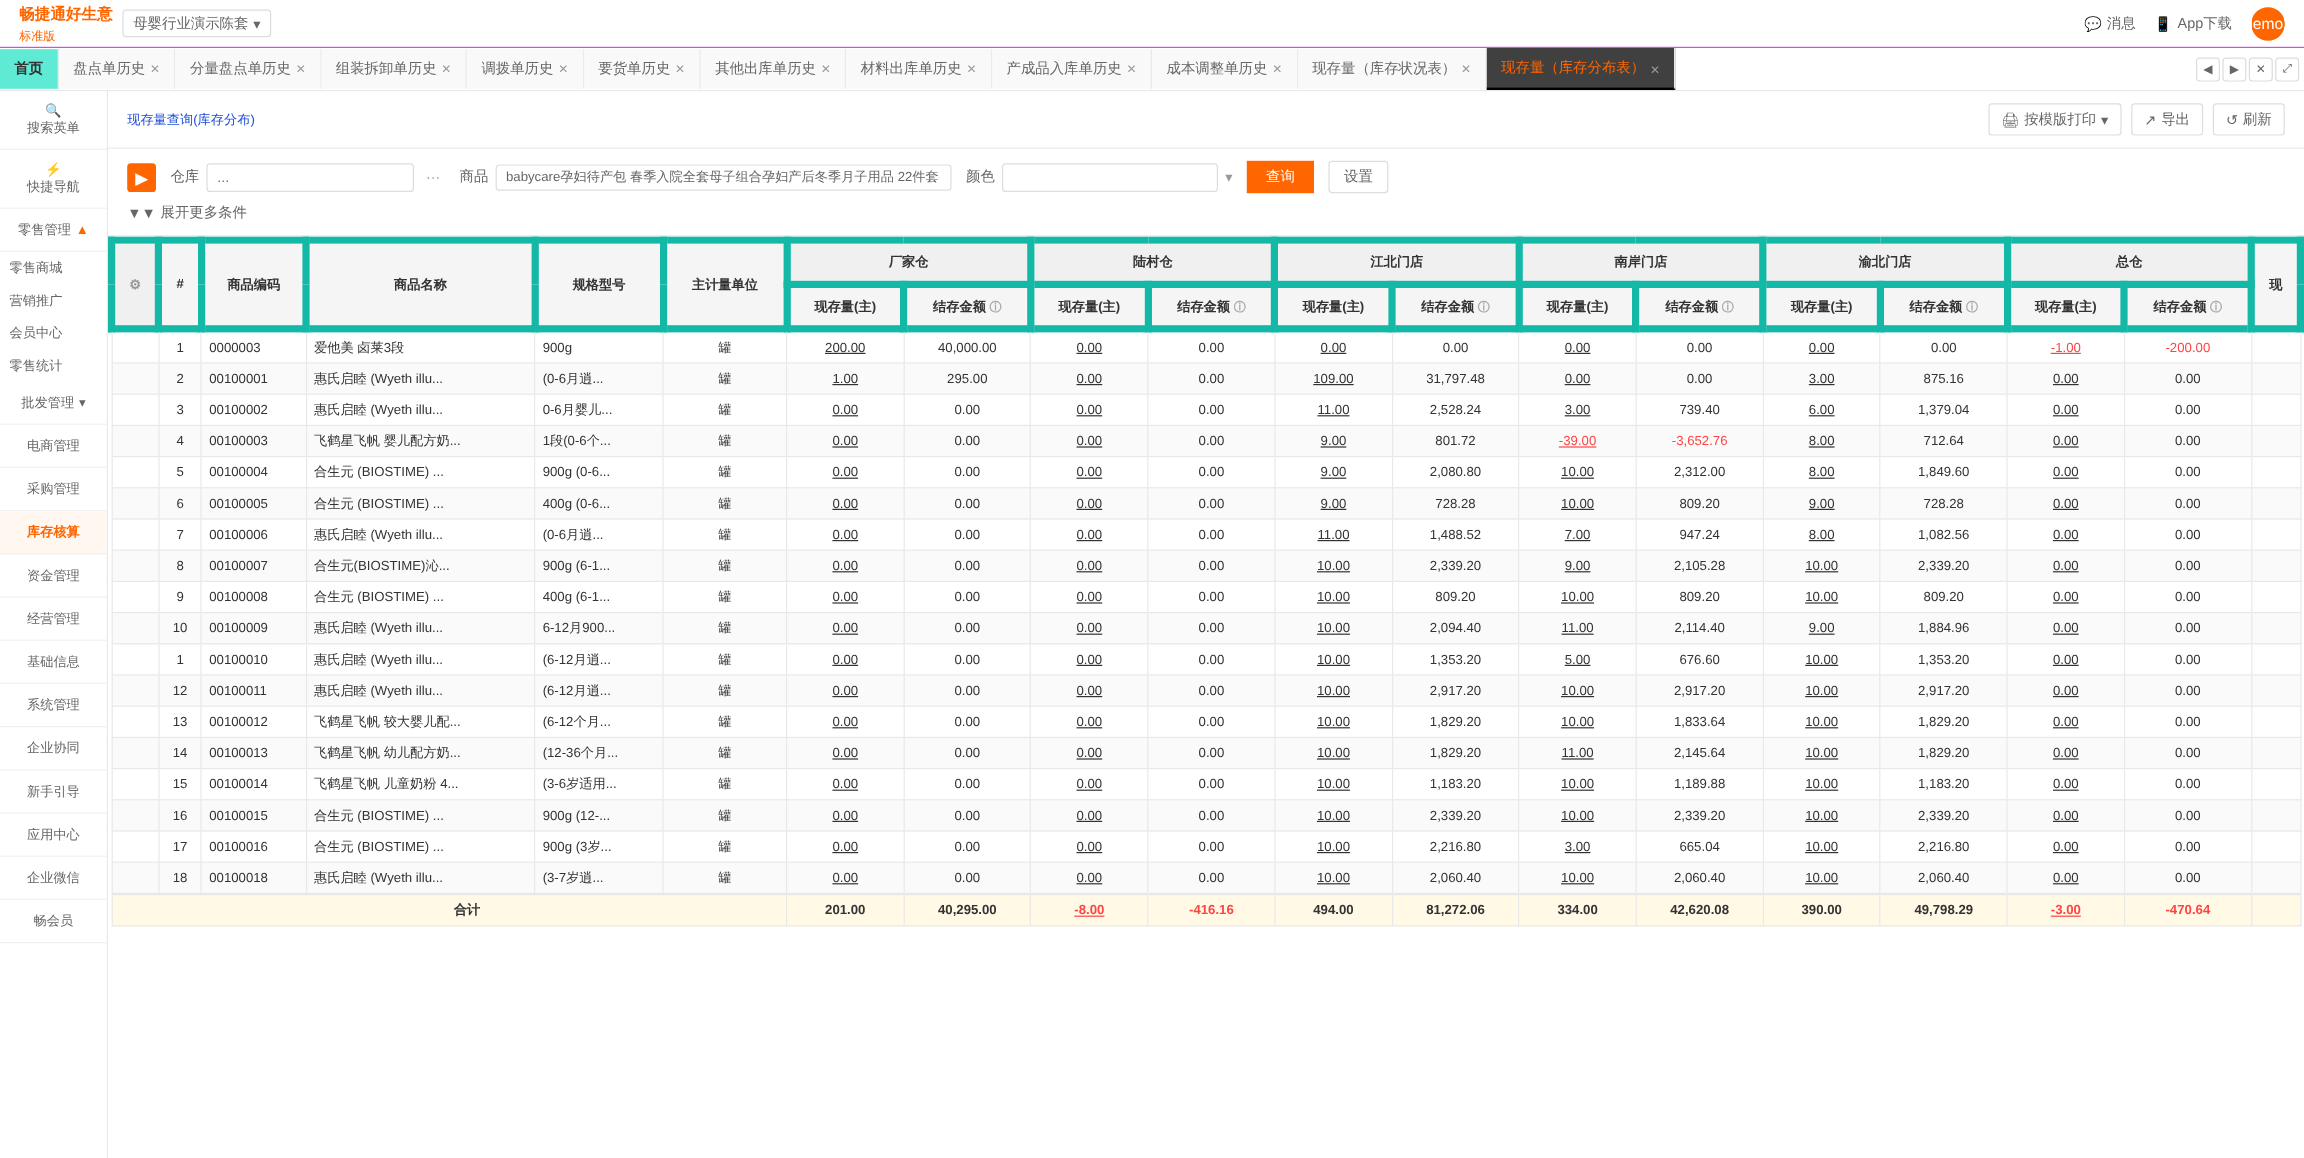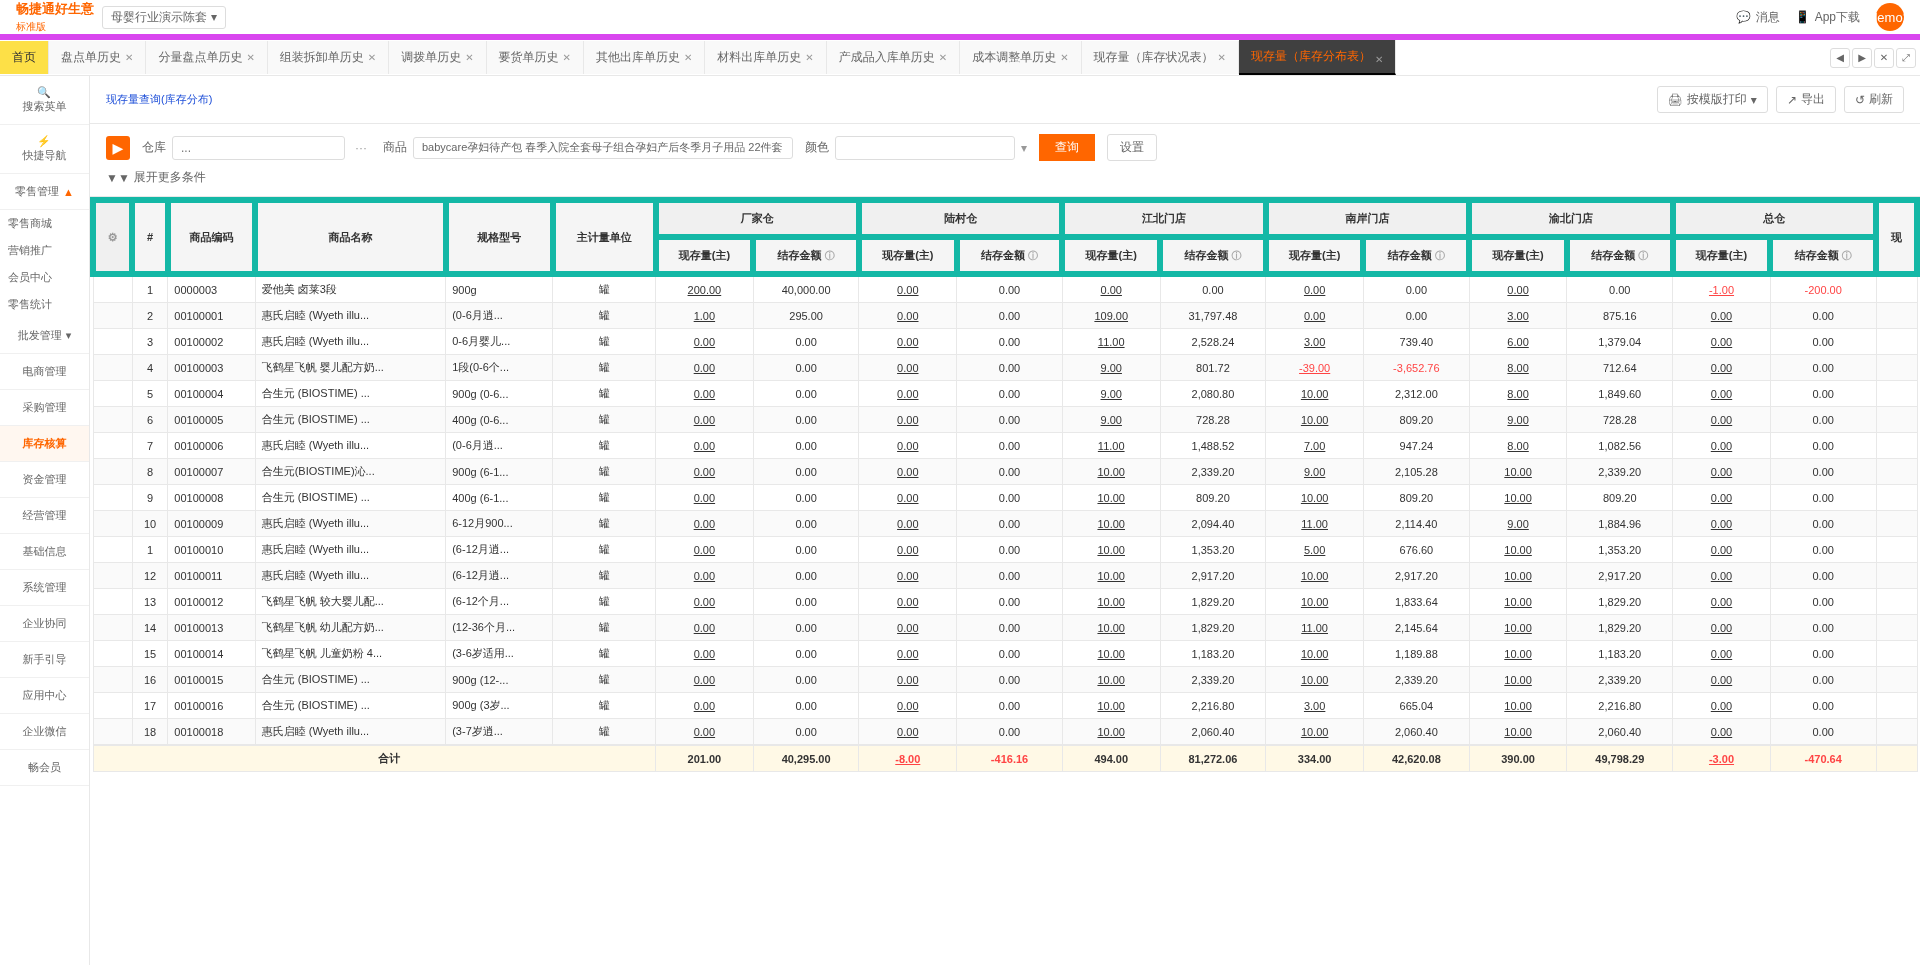--- a/index.html
+++ b/index.html
@@ -1,33 +1,33 @@
 <!DOCTYPE html>
 <html><head>
   <meta charset="utf-8">
   <style>
     * { box-sizing: border-box; margin: 0; padding: 0; }
     body { font-family: 'Microsoft YaHei', Arial, sans-serif; font-size: 12px; background: #f5f5f5; color: #333; }
     
     
-    .topbar { background: #fff; height: 40px; display: flex; align-items: center; justify-content: space-between; padding: 0 16px; border-bottom: 6px solid #d946ef; }
+    .topbar { background: #fff; height: 40px; display: flex; align-items: center; justify-content: space-between; padding: 0 16px; border-bottom: 1px solid #d946ef; }
     .topbar-left { display: flex; align-items: center; gap: 8px; }
     .topbar-logo { color: #ff6600; font-weight: bold; font-size: 13px; }
     .topbar-selector { display: flex; align-items: center; gap: 4px; font-size: 12px; color: #666; border: 1px solid #ddd; padding: 2px 8px; border-radius: 3px; cursor: pointer; }
     .topbar-right { display: flex; align-items: center; gap: 16px; color: #666; font-size: 12px; }
     .topbar-right-item { display: flex; align-items: center; gap: 4px; cursor: pointer; }
     .avatar { width: 28px; height: 28px; border-radius: 50%; background: #ff6600; color: #fff; display: flex; align-items: center; justify-content: center; font-size: 11px; }
 
     
     .tabbar { background: #fff; display: flex; align-items: center; border-bottom: 1px solid #e8e8e8; overflow: hidden; min-height: 36px; }
     .tabbar-inner { display: flex; align-items: center; overflow-x: auto; flex: 1; }
     .tabbar-inner::-webkit-scrollbar { display: none; }
     .tab { display: flex; align-items: center; padding: 8px 12px; font-size: 12px; white-space: nowrap; cursor: pointer; border-right: 1px solid #e8e8e8; color: #666; background: #f9f9f9; gap: 4px; }
     .tab.active { background: #404040; color: #ff6600; border-bottom: 2px solid #000000; align-items: flex-end; }
-    .tab.home { color: #333; font-weight: normal; background: #fde047; }
+    .tab.home { color: #333; font-weight: bold; background: #5eead4; }
     .tab-close { color: #999; font-size: 10px; cursor: pointer; }
     .tabbar-arrows { display: flex; align-items: center; gap: 2px; padding: 0 4px; }
     .tabbar-arrow { width: 20px; height: 20px; border: 1px solid #ddd; border-radius: 3px; display: flex; align-items: center; justify-content: center; cursor: pointer; color: #666; font-size: 10px; }
 
     
     .layout { display: flex; height: calc(100vh - 76px); }
     
     
     .sidebar { width: 90px; background: #fff; border-right: 1px solid #e8e8e8; display: flex; flex-direction: column; overflow-y: auto; }
     .sidebar::-webkit-scrollbar { display: none; }

